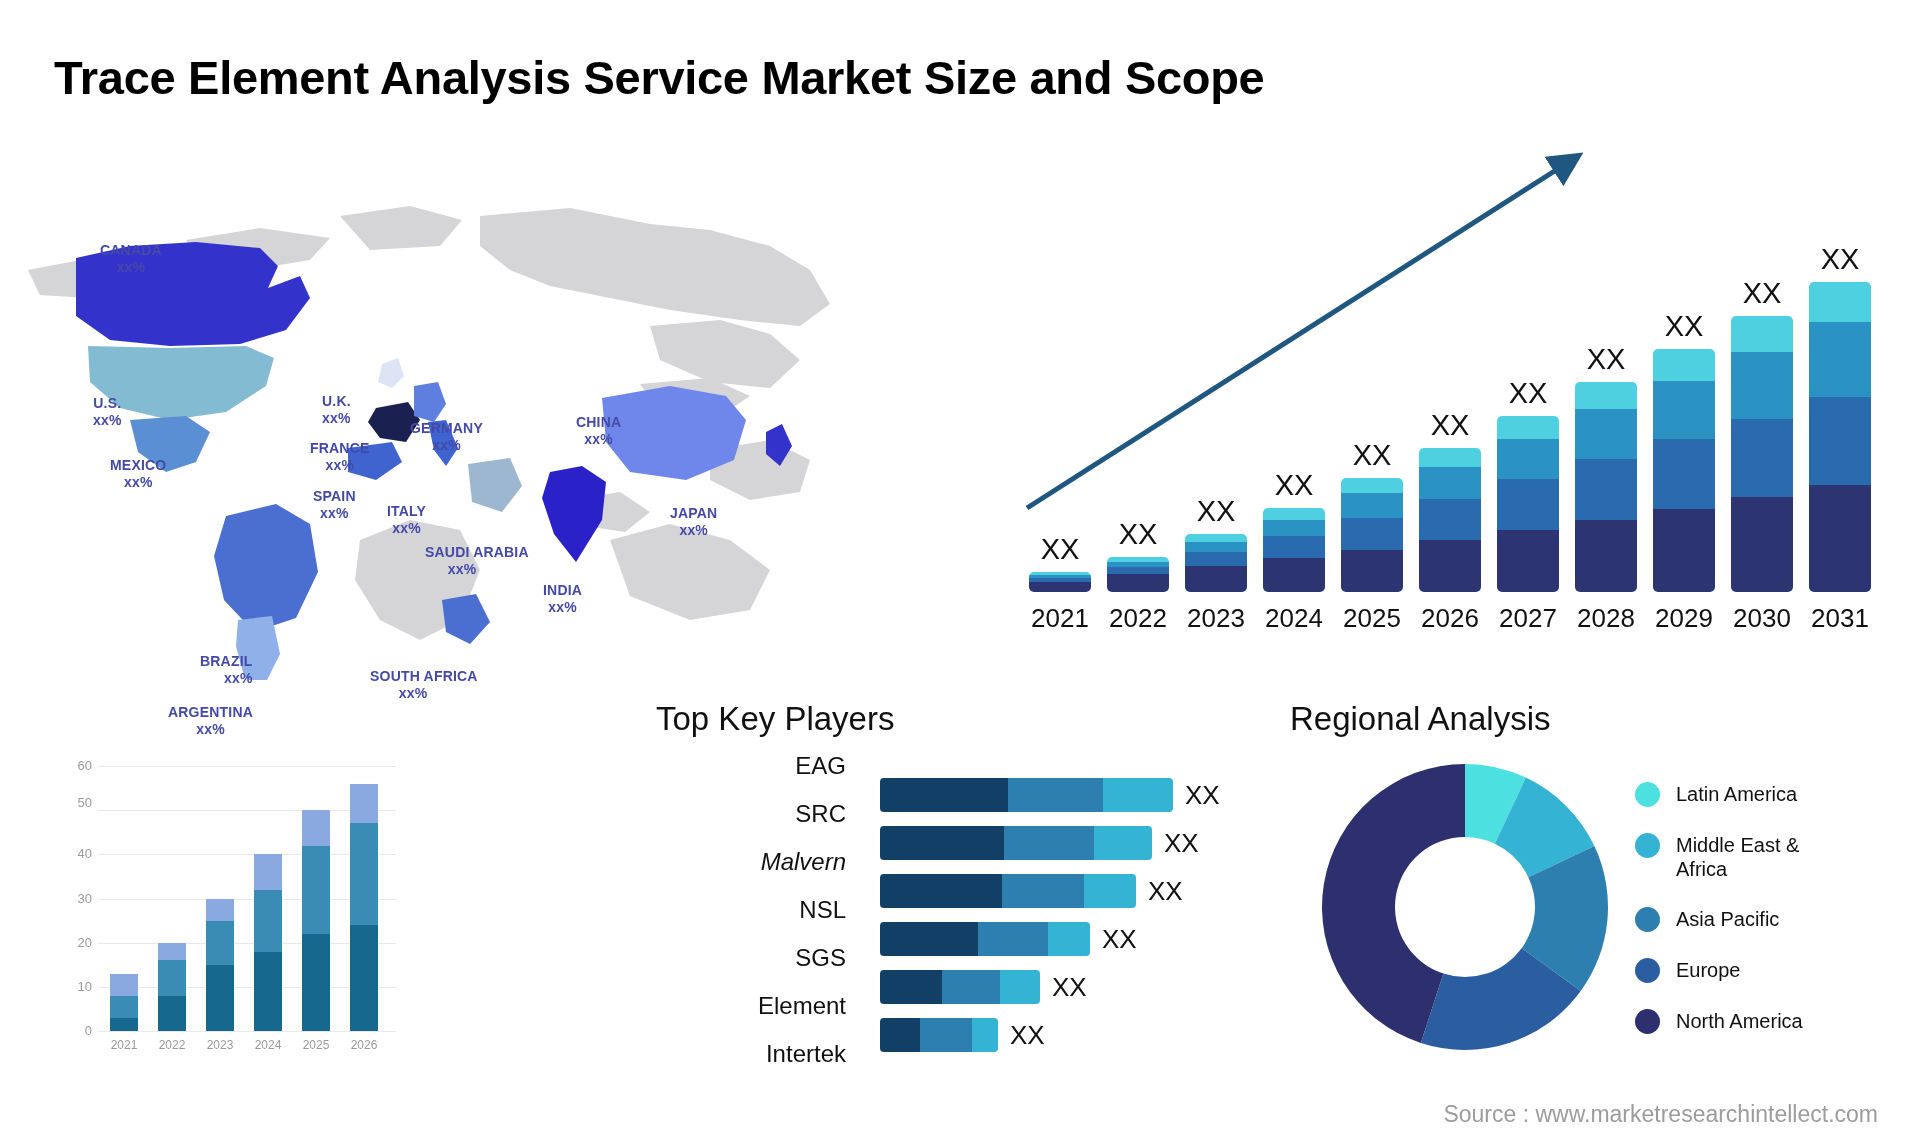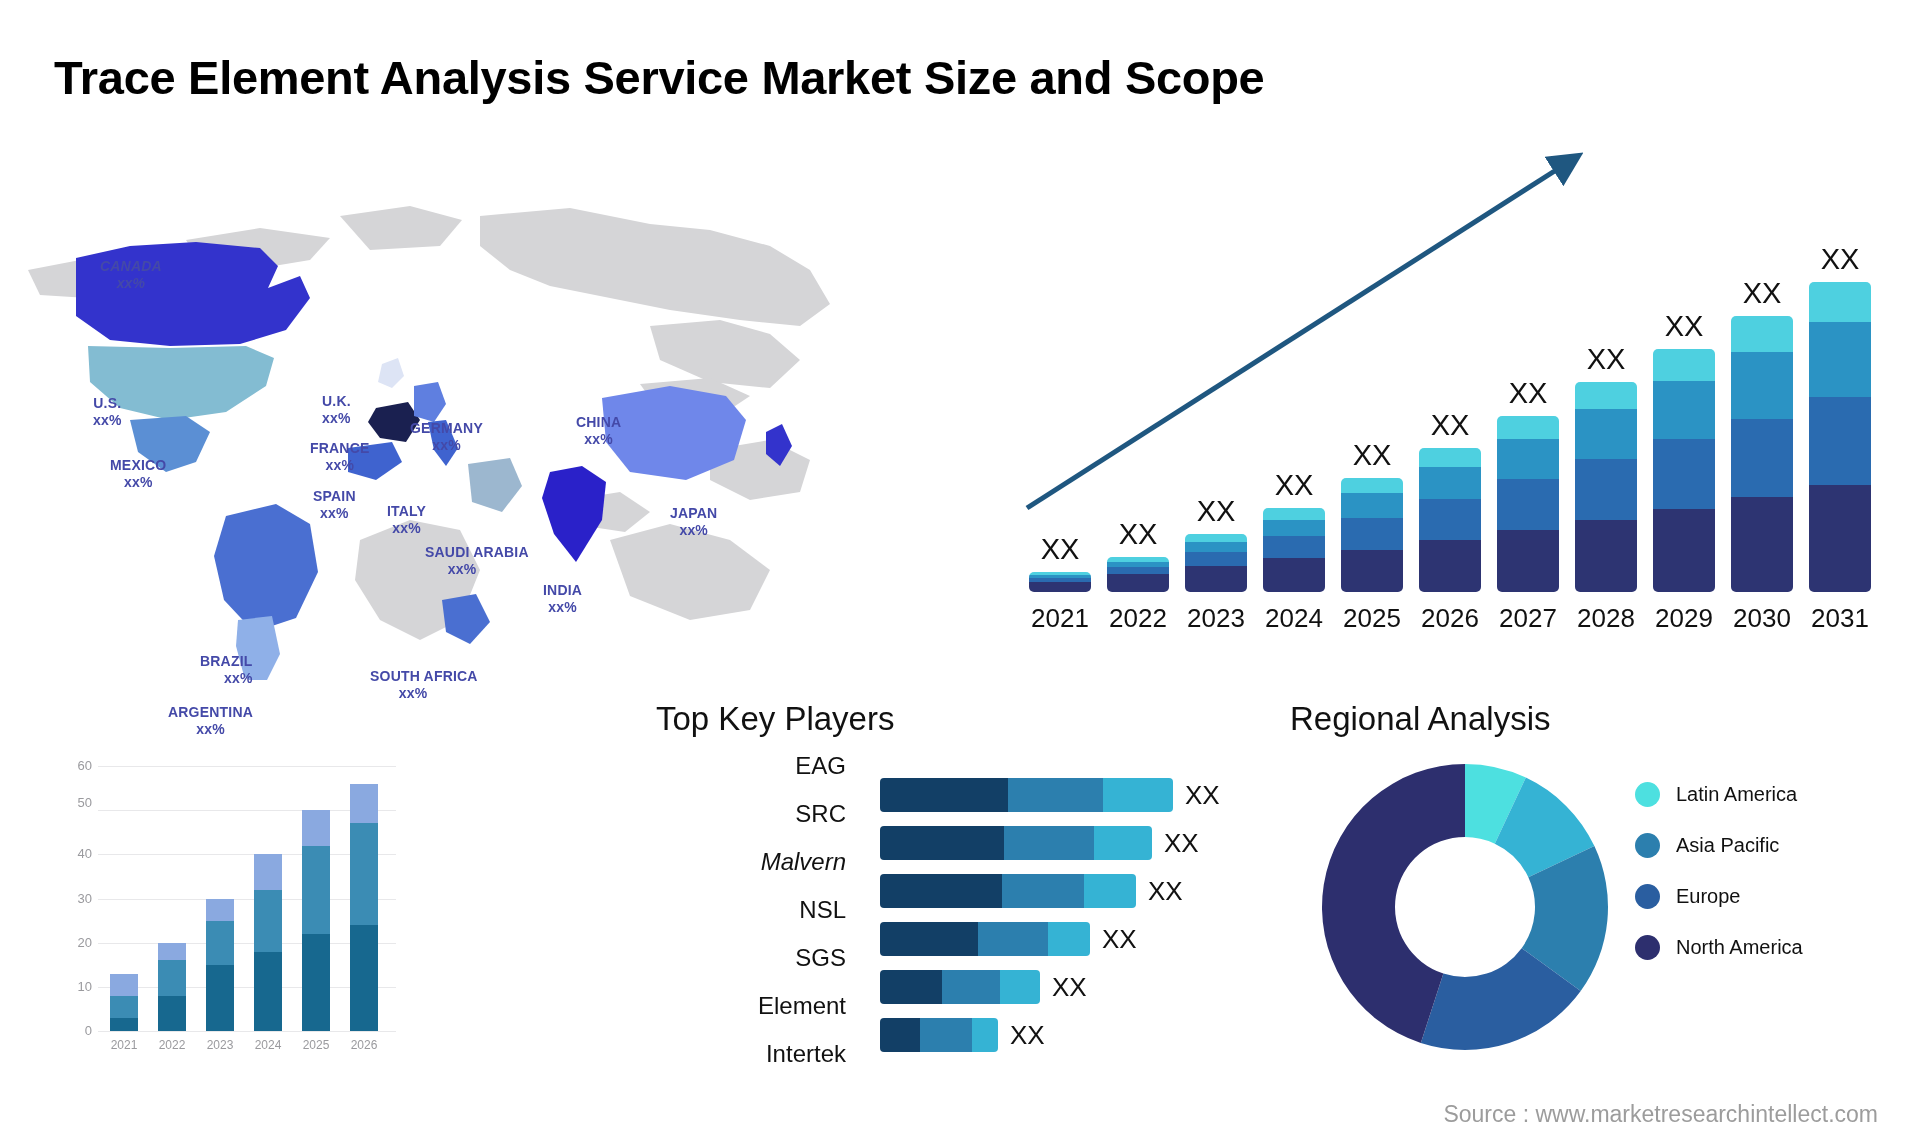--- a/index.html
+++ b/index.html
@@ -142,21 +142,21 @@
     <path d="M404 266 L428 262 L436 284 L424 302 L404 296 Z" fill="#5f7fe0"></path>
     <path d="M338 328 L382 322 L392 342 L366 360 L338 352 Z" fill="#3f63cf"></path>
     <path d="M418 302 L436 300 L448 328 L436 346 L424 330 Z" fill="#3f63cf"></path>
     <path d="M458 344 L500 338 L512 366 L492 392 L462 382 Z" fill="#9cb7cf"></path>
     <path d="M540 352 L572 346 L596 362 L592 400 L566 442 L544 414 L532 378 Z" fill="#2a21c9"></path>
     <path d="M592 278 L660 266 L716 276 L736 300 L724 340 L676 360 L620 352 L596 322 Z" fill="#6f87ea"></path>
     <path d="M756 312 L772 304 L782 326 L770 346 L756 334 Z" fill="#3333cc"></path>
     <path d="M432 480 L466 474 L480 502 L460 524 L436 512 Z" fill="#4a6fd1"></path>
   </svg>
 
-  <div class="map-label" style="left:90px;top:138px;font-style:italic;">
+  <div class="map-label" style="left:90px;top:122px;">
     <span>CANADA</span><br>
     <span>xx%</span>
   </div>
   <div class="map-label" style="left:83px;top:275px;">
     <span>U.S.</span><br>
     <span>xx%</span>
   </div>
   <div class="map-label" style="left:100px;top:337px;">
     <span>MEXICO</span><br>
     <span>xx%</span>
@@ -424,20 +424,24 @@
       <path d="M274.39026850264077 84.11356130619464 A143 143 0 0 1 260.68943019561743 229.0532910778237 L201.63118960624632 186.14496766047313 A70 70 0 0 0 208.33789367262136 115.19544959044492 Z" fill="#2c7fae"></path>
       <path d="M260.68943019561743 229.0532910778237 A143 143 0 0 1 100.81056980438247 281.00108183020694 L123.36881039375365 211.57395614066075 A70 70 0 0 0 201.63118960624632 186.14496766047313 Z" fill="#2a5ea0"></path>
       <path d="M100.81056980438247 281.00108183020694 A143 143 0 0 1 144.99999999999997 2 L145 75 A70 70 0 0 0 123.36881039375365 211.57395614066075 Z" fill="#2d2f6e"></path>
     </svg>
   <div id="region-legend">
       <div class="region-row">
         <span class="region-dot" style="background: rgb(77, 224, 224);"></span>
         <span class="region-label">Latin America</span>
       </div>
       <div class="region-row">
+        <span class="region-dot" style="background: rgb(53, 179, 212);"></span>
+        <span class="region-label">Middle East &amp; Africa</span>
+      </div>
+      <div class="region-row">
         <span class="region-dot" style="background: rgb(44, 127, 174);"></span>
         <span class="region-label">Asia Pacific</span>
       </div>
       <div class="region-row">
         <span class="region-dot" style="background: rgb(42, 94, 160);"></span>
         <span class="region-label">Europe</span>
       </div>
       <div class="region-row">
         <span class="region-dot" style="background: rgb(45, 47, 110);"></span>
         <span class="region-label">North America</span>

